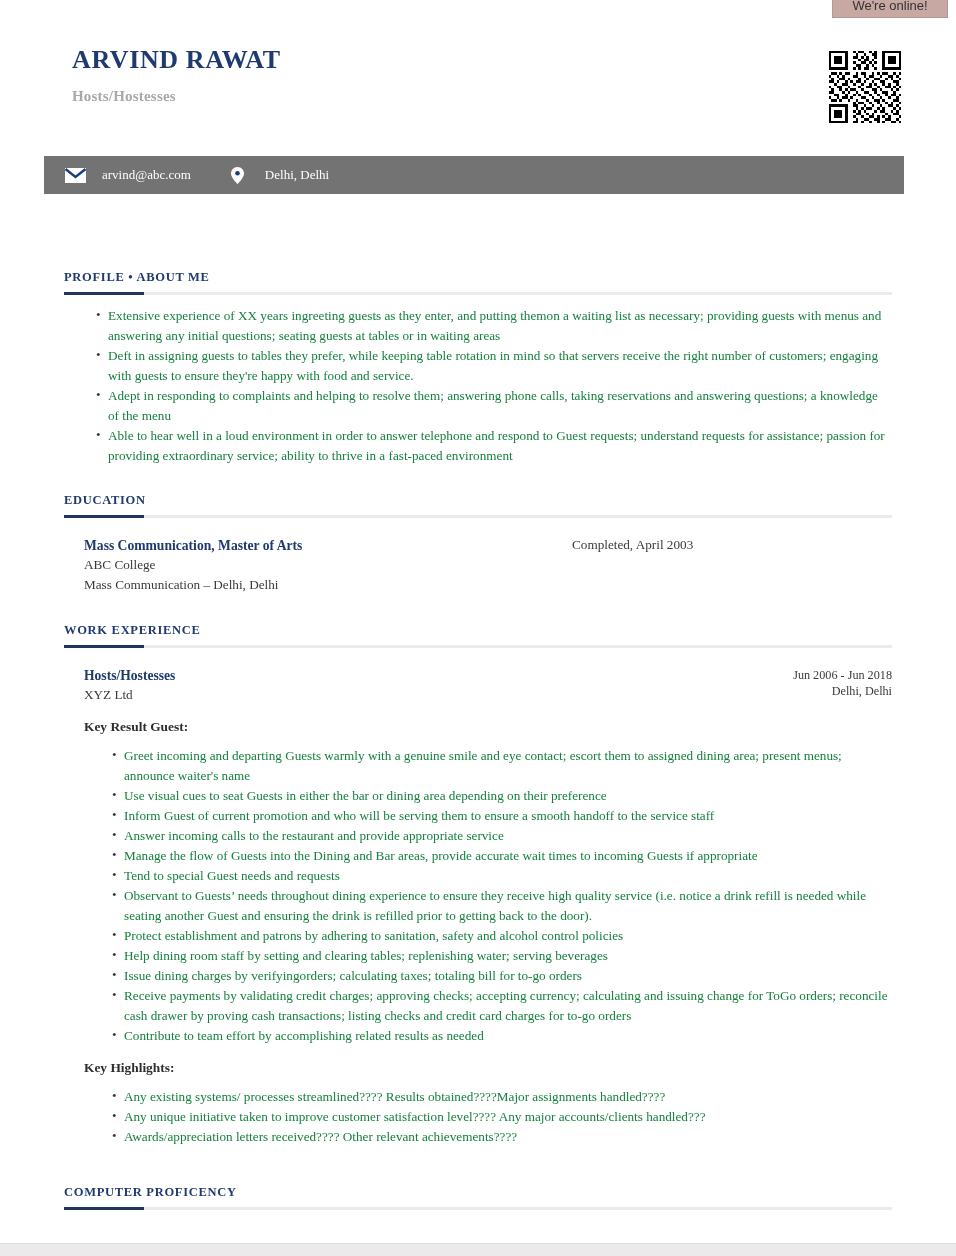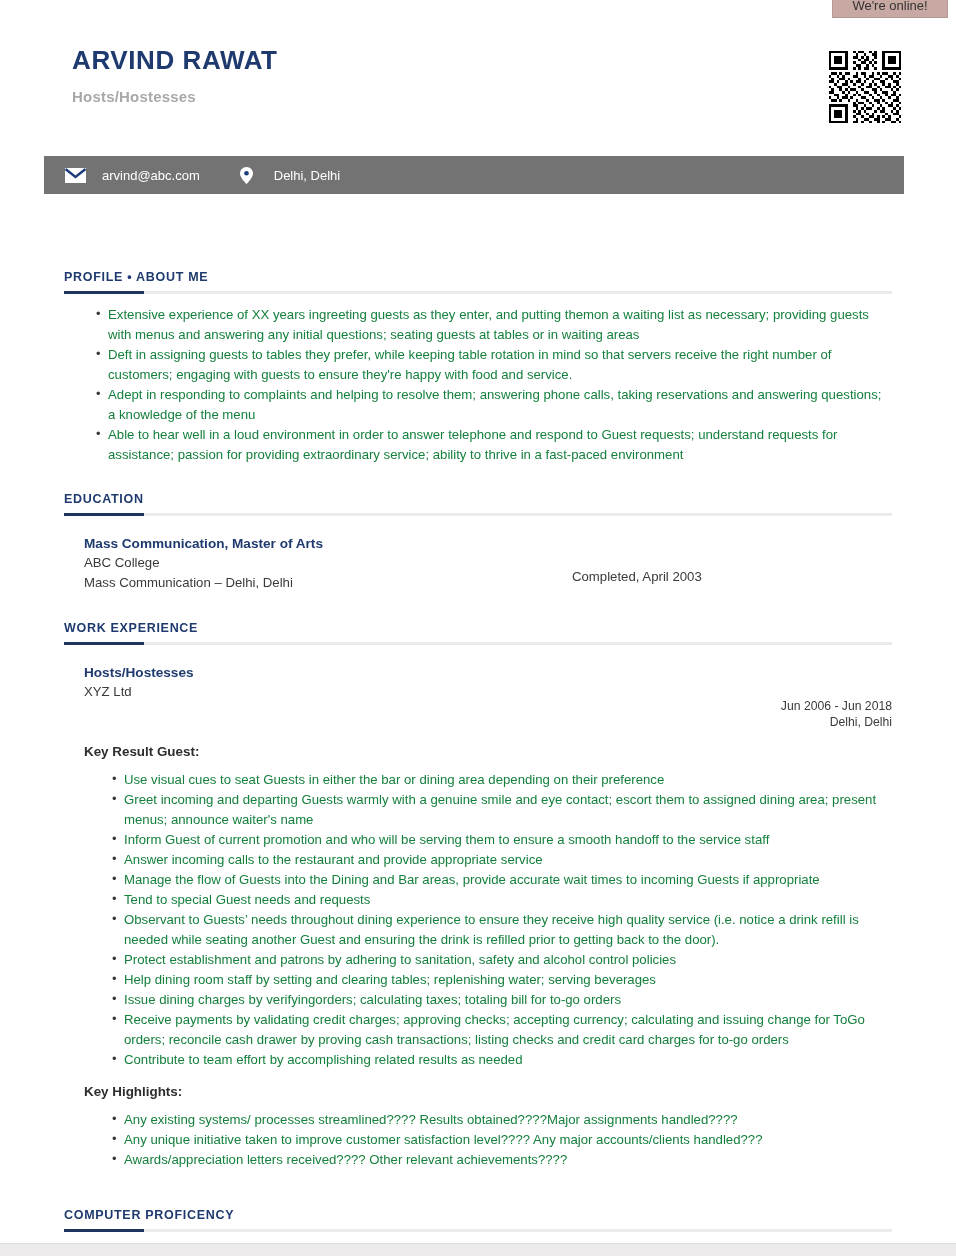--- a/index.html
+++ b/index.html
@@ -31,20 +31,21 @@
     white-space: nowrap;
   }
 
   
   .sheet {
     position: absolute;
     left: 0; top: 0;
     width: 956px; height: 1243px;
     background: #ffffff;
     overflow: hidden;
+    font-family: Liberation Serif, serif;
   }
   .bottom-strip {
     position: absolute;
     left: 0; top: 1243px;
     width: 956px; height: 13px;
     background: #eceaea;
     border-top: 1px solid #dedede;
   }
 
   
@@ -153,21 +154,21 @@
   
   .entry {
     display: flex;
     justify-content: space-between;
     align-items: flex-start;
     margin-top: 18px;
     padding-left: 20px;
     gap: 8px;
   }
   .entry-left { flex: 1 1 auto; }
-  .entry-right { text-align: right; flex: 0 0 auto; padding-top: 1px; margin-top: 34px; }
+  .entry-right { text-align: right; flex: 0 0 auto; padding-top: 1px; }
   .entry-title {
     font-size: 13.6px;
     font-weight: bold;
     color: #1f3a6e;
     line-height: 19px;
   }
   .entry-sub {
     font-size: 13.2px;
     color: #3a3a3a;
     line-height: 20px;
@@ -457,22 +458,22 @@
           <div class="entry-sub">XYZ Ltd</div>
         </div>
         <div class="entry-right">
           <div class="entry-meta">Jun 2006 - Jun 2018</div>
           <div class="entry-meta">Delhi, Delhi</div>
         </div>
       </div>
 
       <div class="subhead">Key Result Guest:</div>
       <ul class="blist indent">
+          <li>Greet incoming and departing Guests warmly with a genuine smile and eye contact; escort them to assigned dining area; present menus; announce waiter's name</li>
           <li>Use visual cues to seat Guests in either the bar or dining area depending on their preference</li>
-          <li>Greet incoming and departing Guests warmly with a genuine smile and eye contact; escort them to assigned dining area; present menus; announce waiter's name</li>
           <li>Inform Guest of current promotion and who will be serving them to ensure a smooth handoff to the service staff</li>
           <li>Answer incoming calls to the restaurant and provide appropriate service</li>
           <li>Manage the flow of Guests into the Dining and Bar areas, provide accurate wait times to incoming Guests if appropriate</li>
           <li>Tend to special Guest needs and requests</li>
           <li>Observant to Guests’ needs throughout dining experience to ensure they receive high quality service (i.e. notice a drink refill is needed while seating another Guest and ensuring the drink is refilled prior to getting back to the door).</li>
           <li>Protect establishment and patrons by adhering to sanitation, safety and alcohol control policies</li>
           <li>Help dining room staff by setting and clearing tables; replenishing water; serving beverages</li>
           <li>Issue dining charges by verifyingorders; calculating taxes; totaling bill for to-go orders</li>
           <li>Receive payments by validating credit charges; approving checks; accepting currency; calculating and issuing change for ToGo orders; reconcile cash drawer by proving cash transactions; listing checks and credit card charges for to-go orders</li>
           <li>Contribute to team effort by accomplishing related results as needed</li>

